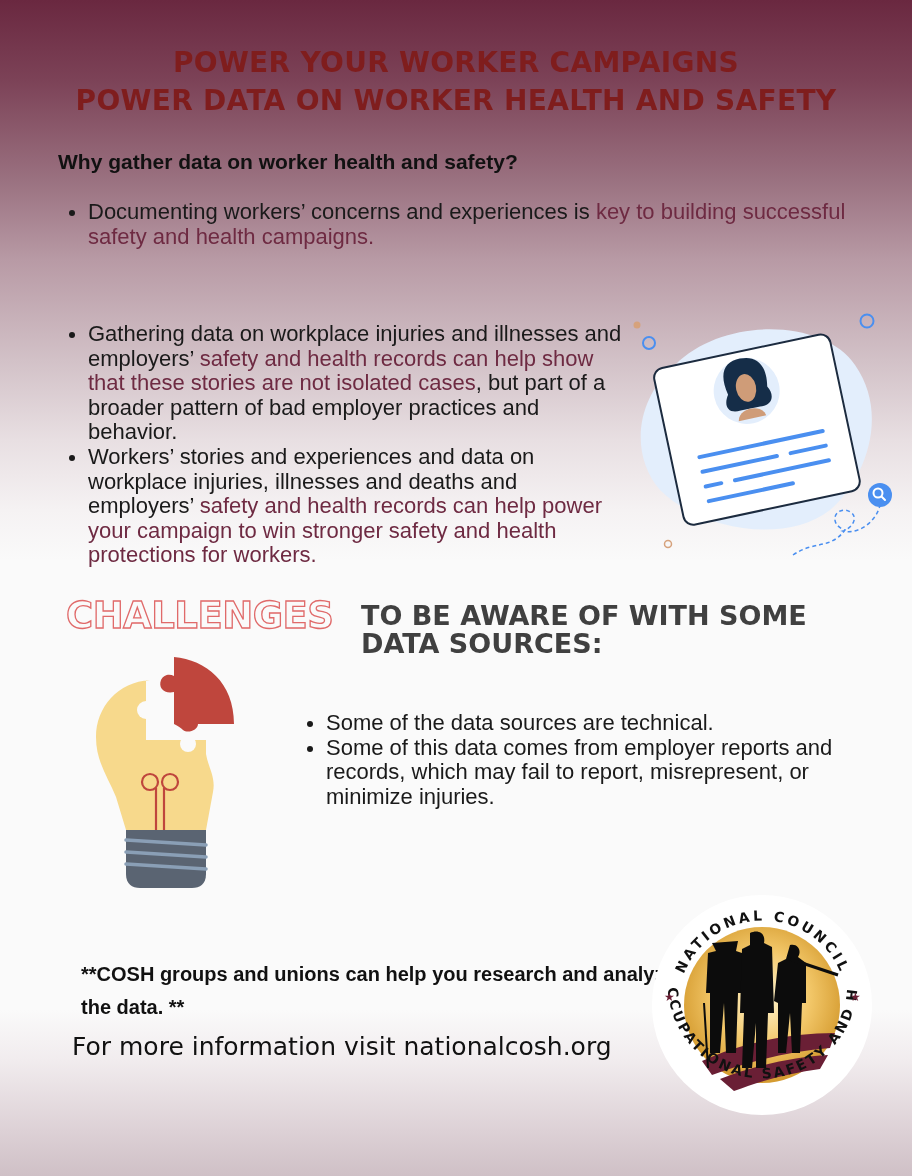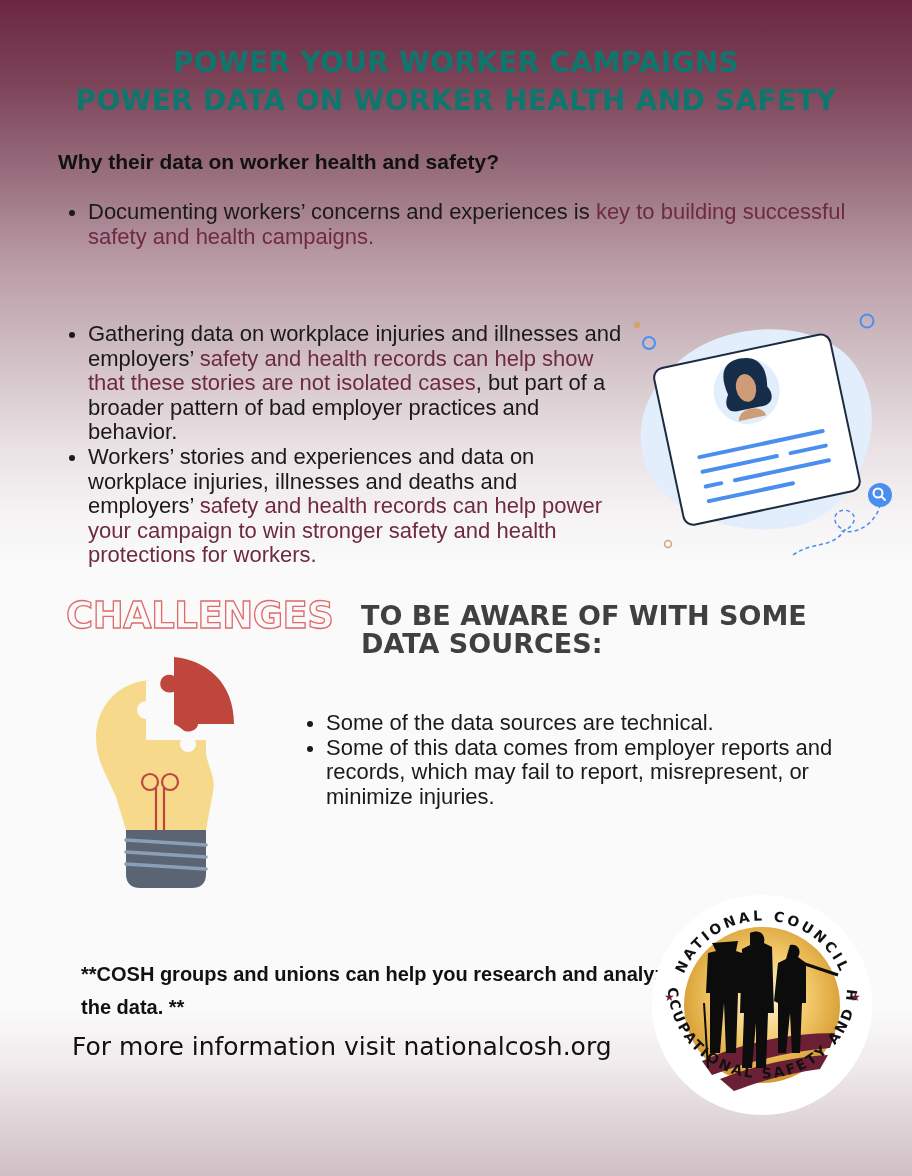--- a/index.html
+++ b/index.html
@@ -19,21 +19,21 @@
       #fafafa 560px,
       #fafafa 1010px,
       #f1ecee 1060px,
       #ddd1d6 1130px,
       #cfc0c6 1176px);
   }
   .abs { position: absolute; }
 
   .title {
     left: 0; width: 912px; top: 44px;
-    text-align: center; color: #0f766e;
+    text-align: center; color: #7f1d1d;
     font-family: "DejaVu Sans", sans-serif; font-weight: bold;
     font-size: 28px; line-height: 38px; letter-spacing: 0.3px;
   }
   .title div { white-space: nowrap; }
 
   .why-heading {
     left: 58px; top: 150px;
     font-family: "Liberation Sans", sans-serif; font-weight: bold;
     font-size: 21px; color: #111;
   }
@@ -84,21 +84,21 @@
   .logo { left: 650px; top: 893px; width: 225px; height: 225px; }
 </style>
 </head>
 <body>
 
 <div class="abs title">
   <div>POWER YOUR WORKER CAMPAIGNS</div>
   <div>POWER DATA ON WORKER HEALTH AND SAFETY</div>
 </div>
 
-<div class="abs why-heading">Why their data on worker health and safety?</div>
+<div class="abs why-heading">Why gather data on worker health and safety?</div>
 
 <ul class="abs bullets why-list-a">
   <li>
     <span class="dot"></span>
     <span>Documenting workers’ concerns and experiences is </span><span class="hl">key to building successful safety and health campaigns.</span>
   </li>
 </ul>
 
 <ul class="abs bullets why-list-b">
   <li>

